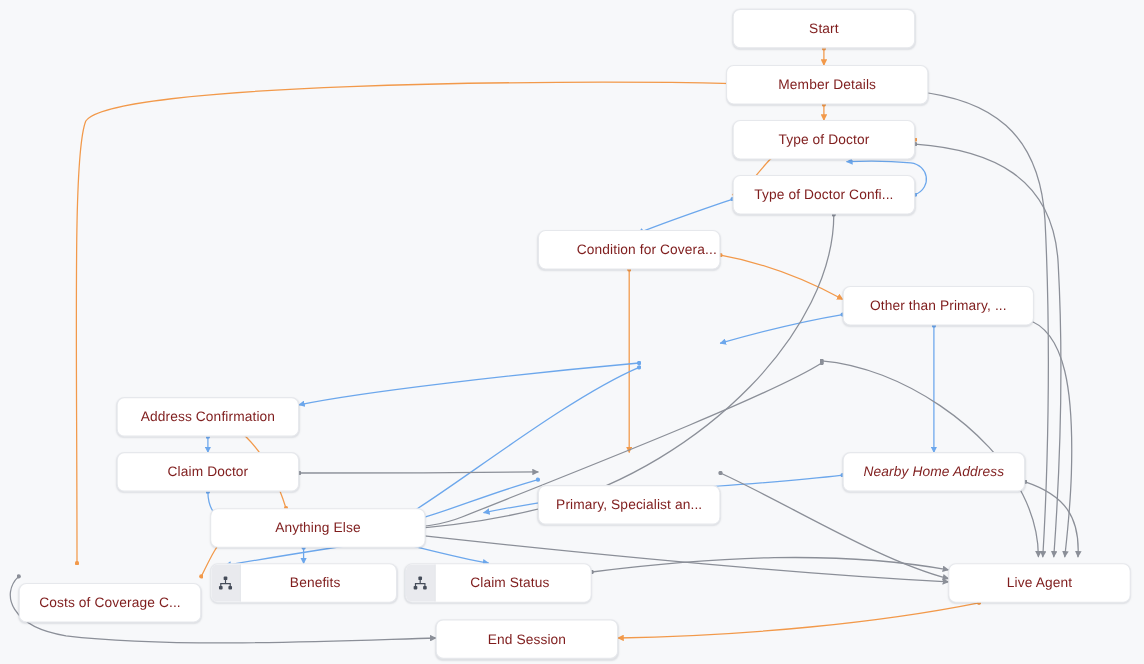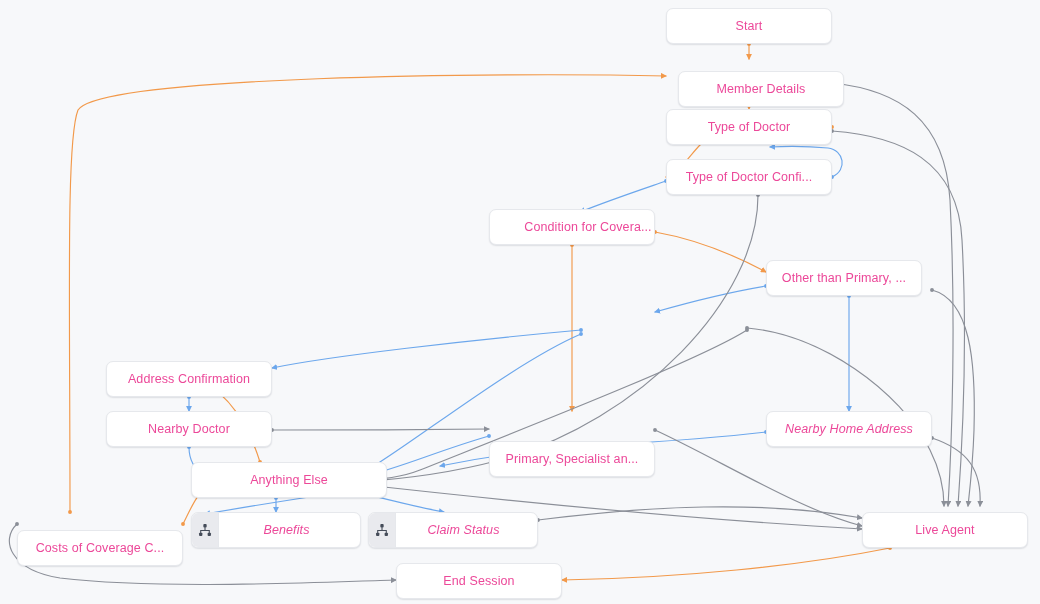--- a/index.html
+++ b/index.html
@@ -44,27 +44,27 @@
     justify-content:center;
     border-right:1px solid #e6e8ec;
   }
   .node-icon svg{display:block;}
   .node-label{
     flex:1 1 auto;
     display:flex;
     align-items:center;
     justify-content:center;
     font-size:12.5px;
-    color:#ec4899;
+    color:#7f1d1d;
     letter-spacing:.1px;
     padding:0 8px;
     white-space:nowrap;
     overflow:hidden;
   }
-  .node.has-icon .node-label{padding-left:2px;font-style:italic;}
+  .node.has-icon .node-label{padding-left:2px;}
 </style>
 </head>
 <body>
 
 <div id="canvas">
 
   <svg id="edge-layer" viewBox="0 0 1040 604" xmlns="http://www.w3.org/2000/svg">
     <defs>
       <marker id="ar-orange" viewBox="0 0 10 10" refX="8.5" refY="5" markerWidth="5.2" markerHeight="5.2" orient="auto-start-reverse">
         <path d="M 0 0 L 10 5 L 0 10 z" fill="#f2994a"></path>
@@ -120,40 +120,40 @@
         <path d="M 747 328 C 820 334 900 390 930 450 C 942 474 944 492 944 506" fill="none" stroke="#8b8f98" stroke-width="1.15" stroke-linecap="round" marker-start="url(#dot-gray)" marker-end="url(#ar-gray)"></path>
         <path d="M 17 524 C 0 540 10 570 60 578 C 160 590 320 582 396 580" fill="none" stroke="#8b8f98" stroke-width="1.15" stroke-linecap="round" marker-start="url(#dot-gray)" marker-end="url(#ar-gray)"></path>
         <path d="M 890 548 C 800 566 680 578 562 580" fill="none" stroke="#f2994a" stroke-width="1.15" stroke-linecap="round" marker-start="url(#dot-orange)" marker-end="url(#ar-orange)"></path>
       </g>
   </svg>
 
   <div id="node-layer">
       <div class="node" style="left: 666px; top: 8px; width: 166px; height: 36px;">
         <div class="node-label">Start</div>
       </div>
-      <div class="node" style="left: 678px; top: 59px; width: 166px; height: 36px; margin-top: 12px;">
+      <div class="node" style="left: 660px; top: 59px; width: 184px; height: 36px;">
         <div class="node-label">Member Details</div>
       </div>
       <div class="node" style="left: 666px; top: 109px; width: 166px; height: 36px;">
         <div class="node-label">Type of Doctor</div>
       </div>
       <div class="node" style="left: 666px; top: 159px; width: 166px; height: 36px;">
         <div class="node-label">Type of Doctor Confi...</div>
       </div>
       <div class="node" style="left: 489px; top: 209px; width: 166px; height: 36px; padding-left: 32px;">
         <div class="node-label">Condition for Covera...</div>
       </div>
-      <div class="node" style="left: 766px; top: 260px; width: 156px; height: 36px;">
+      <div class="node" style="left: 766px; top: 260px; width: 174px; height: 36px;">
         <div class="node-label">Other than Primary, ...</div>
       </div>
       <div class="node" style="left: 106px; top: 361px; width: 166px; height: 36px;">
         <div class="node-label">Address Confirmation</div>
       </div>
       <div class="node" style="left: 106px; top: 411px; width: 166px; height: 36px;">
-        <div class="node-label">Nearby Doctor</div>
+        <div class="node-label">Claim Doctor</div>
       </div>
       <div class="node" style="left: 489px; top: 411px; width: 166px; height: 36px; margin-top: 30px;">
         <div class="node-label">Primary, Specialist an...</div>
       </div>
       <div class="node" style="left: 766px; top: 411px; width: 166px; height: 36px; font-style: italic;">
         <div class="node-label">Nearby Home Address</div>
       </div>
       <div class="node" style="left: 191px; top: 462px; width: 196px; height: 36px;">
         <div class="node-label">Anything Else</div>
       </div>

